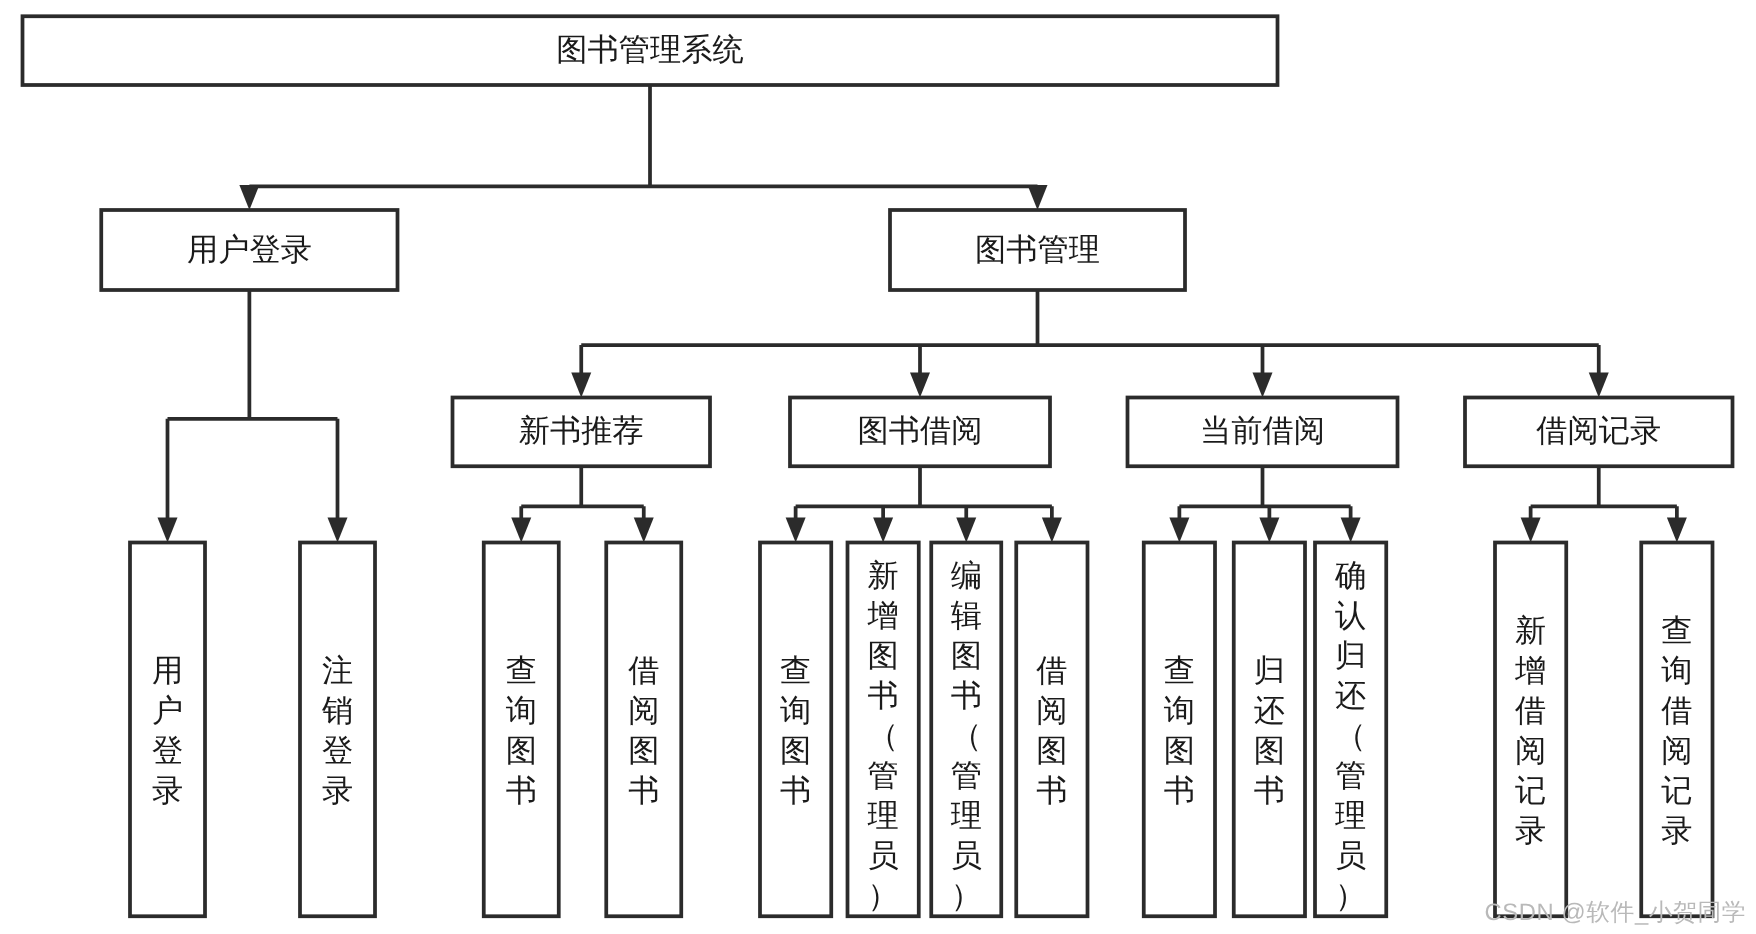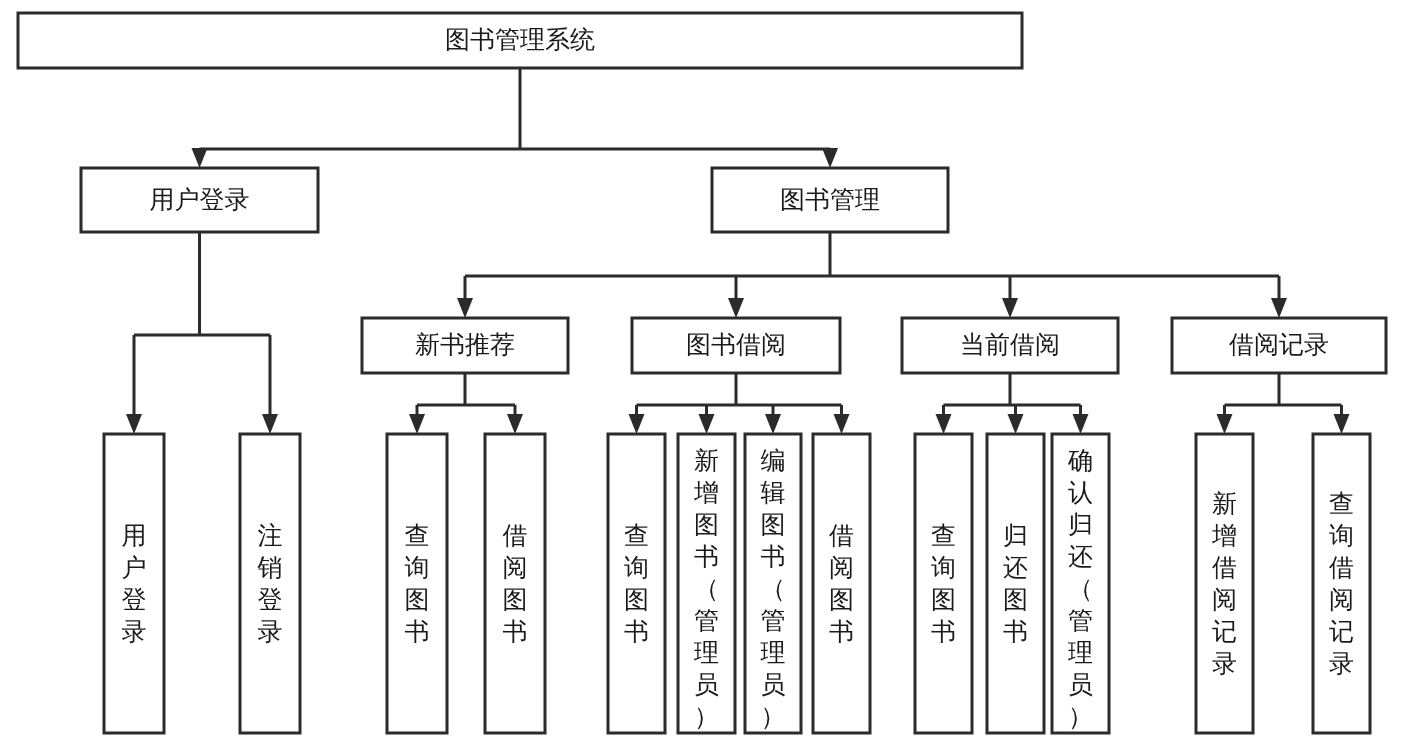--- a/index.html
+++ b/index.html
@@ -204,13 +204,14 @@
         <g>
           <rect class="node-box" x="1196" y="434" width="57" height="299"></rect>
           <text class="node-label-v" x="1224.5" y="512.46"><tspan x="1224.5" dy="0">新</tspan><tspan x="1224.5" dy="32">增</tspan><tspan x="1224.5" dy="32">借</tspan><tspan x="1224.5" dy="32">阅</tspan><tspan x="1224.5" dy="32">记</tspan><tspan x="1224.5" dy="32">录</tspan></text>
         </g>
         <g>
           <rect class="node-box" x="1313" y="434" width="57" height="299"></rect>
           <text class="node-label-v" x="1341.5" y="512.46"><tspan x="1341.5" dy="0">查</tspan><tspan x="1341.5" dy="32">询</tspan><tspan x="1341.5" dy="32">借</tspan><tspan x="1341.5" dy="32">阅</tspan><tspan x="1341.5" dy="32">记</tspan><tspan x="1341.5" dy="32">录</tspan></text>
         </g>
       </g>
   </svg>
+  <div class="watermark">CSDN @软件_小贺同学</div>
 </div>
 
 </body></html>

